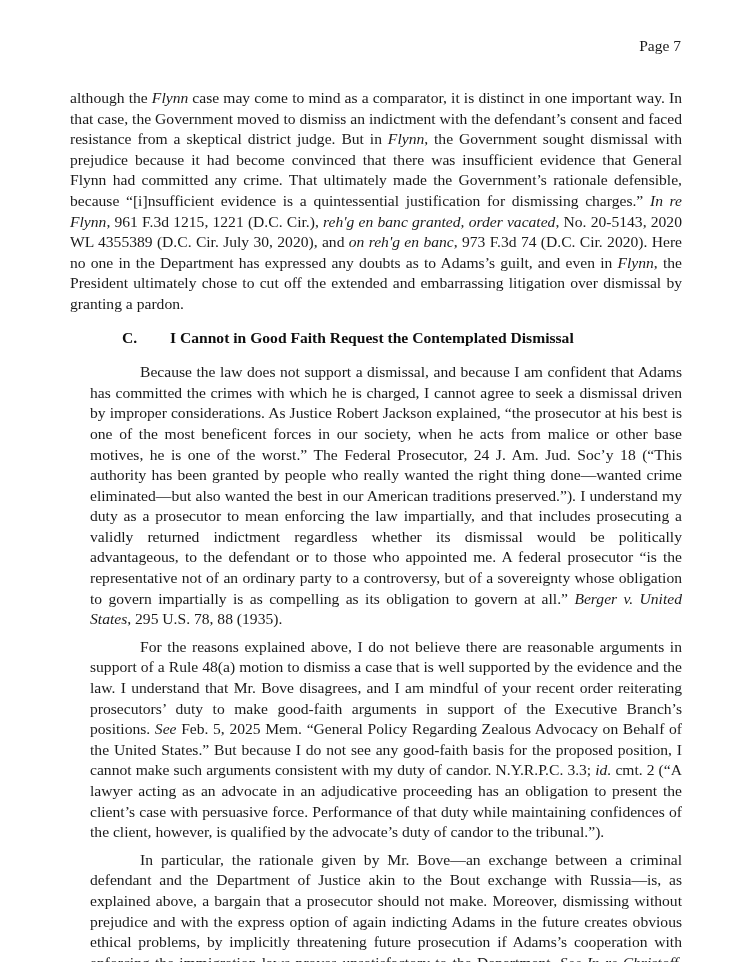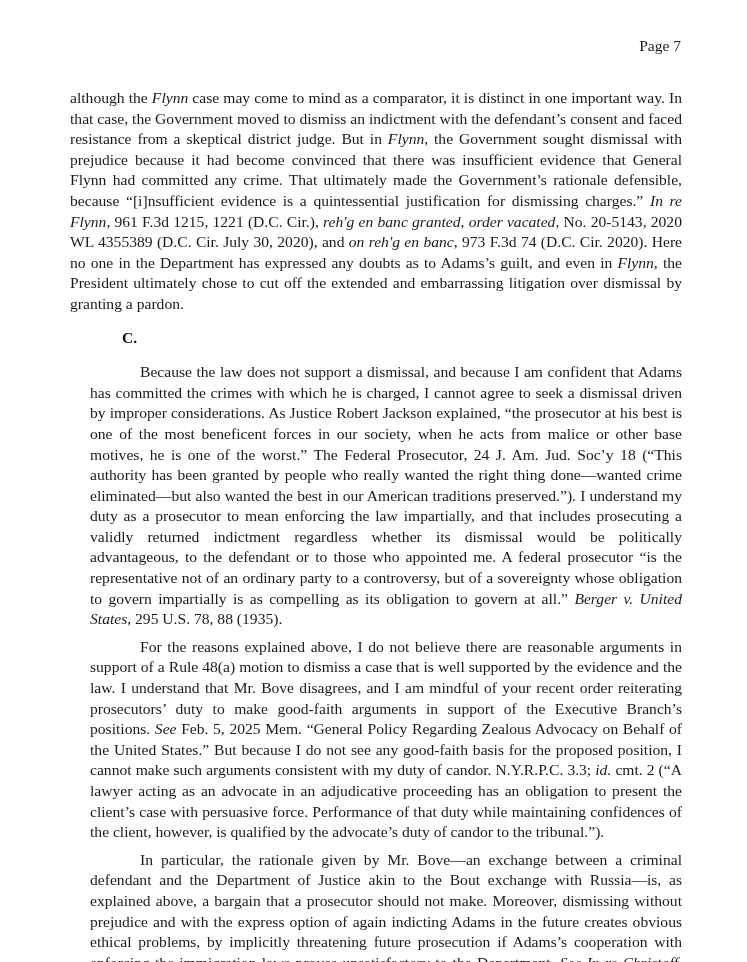--- a/index.html
+++ b/index.html
@@ -70,19 +70,20 @@
 <body>
 
 <div class="page">
 
   <div class="page-header">Page 7</div>
 
   <div class="body-block">
       <p class="para noindent"><span>although the </span><i>Flynn</i><span> case may come to mind as a comparator, it is distinct in one important way. In that case, the Government moved to dismiss an indictment with the defendant’s consent and faced resistance from a skeptical district judge. But in </span><i>Flynn</i><span>, the Government sought dismissal with prejudice because it had become convinced that there was insufficient evidence that General Flynn had committed any crime. That ultimately made the Government’s rationale defensible, because “[i]nsufficient evidence is a quintessential justification for dismissing charges.” </span><i>In re Flynn</i><span>, 961 F.3d 1215, 1221 (D.C. Cir.), </span><i>reh'g en banc granted, order vacated</i><span>, No. 20-5143, 2020 WL 4355389 (D.C. Cir. July 30, 2020), and </span><i>on reh'g en banc</i><span>, 973 F.3d 74 (D.C. Cir. 2020). Here no one in the Department has expressed any doubts as to Adams’s guilt, and even in </span><i>Flynn</i><span>, the President ultimately chose to cut off the extended and embarrassing litigation over dismissal by granting a pardon.</span></p>
       <div class="heading">
         <span class="letter">C.</span>
+        <span class="htext">I Cannot in Good Faith Request the Contemplated Dismissal</span>
       </div>
       <p class="para indent"><span>Because the law does not support a dismissal, and because I am confident that Adams has committed the crimes with which he is charged, I cannot agree to seek a dismissal driven by improper considerations. As Justice Robert Jackson explained, “the prosecutor at his best is one of the most beneficent forces in our society, when he acts from malice or other base motives, he is one of the worst.” The Federal Prosecutor, 24 J. Am. Jud. Soc’y 18 (“This authority has been granted by people who really wanted the right thing done—wanted crime eliminated—but also wanted the best in our American traditions preserved.”). I understand my duty as a prosecutor to mean enforcing the law impartially, and that includes prosecuting a validly returned indictment regardless whether its dismissal would be politically advantageous, to the defendant or to those who appointed me. A federal prosecutor “is the representative not of an ordinary party to a controversy, but of a sovereignty whose obligation to govern impartially is as compelling as its obligation to govern at all.” </span><i>Berger v. United States</i><span>, 295 U.S. 78, 88 (1935).</span></p>
       <p class="para indent"><span>For the reasons explained above, I do not believe there are reasonable arguments in support of a Rule 48(a) motion to dismiss a case that is well supported by the evidence and the law. I understand that Mr. Bove disagrees, and I am mindful of your recent order reiterating prosecutors’ duty to make good-faith arguments in support of the Executive Branch’s positions. </span><i>See</i><span> Feb. 5, 2025 Mem. “General Policy Regarding Zealous Advocacy on Behalf of the United States.” But because I do not see any good-faith basis for the proposed position, I cannot make such arguments consistent with my duty of candor. N.Y.R.P.C. 3.3; </span><i>id.</i><span> cmt. 2 (“A lawyer acting as an advocate in an adjudicative proceeding has an obligation to present the client’s case with persuasive force. Performance of that duty while maintaining confidences of the client, however, is qualified by the advocate’s duty of candor to the tribunal.”).</span></p>
       <p class="para indent"><span>In particular, the rationale given by Mr. Bove—an exchange between a criminal defendant and the Department of Justice akin to the Bout exchange with Russia—is, as explained above, a bargain that a prosecutor should not make. Moreover, dismissing without prejudice and with the express option of again indicting Adams in the future creates obvious ethical problems, by implicitly threatening future prosecution if Adams’s cooperation with enforcing the immigration laws proves unsatisfactory to the Department. </span><i>See In re Christoff</i><span>, 690 N.E.2d 1135 (Ind. 1997) (disciplining prosecutor for threatening to renew a dormant criminal investigation against a potential candidate for public office in order to dissuade the candidate from running); Bruce A.</span></p>
     </div>
 
 </div>
 
 </body></html>

